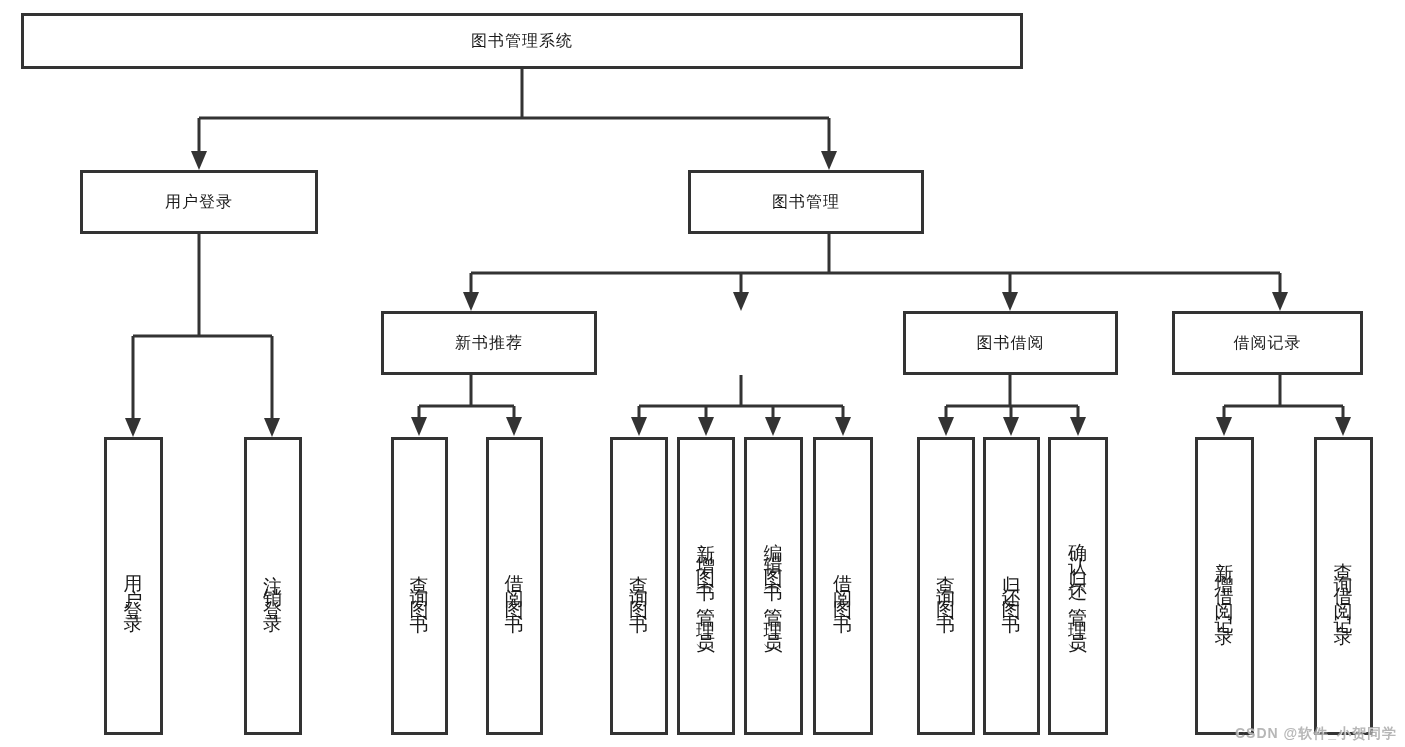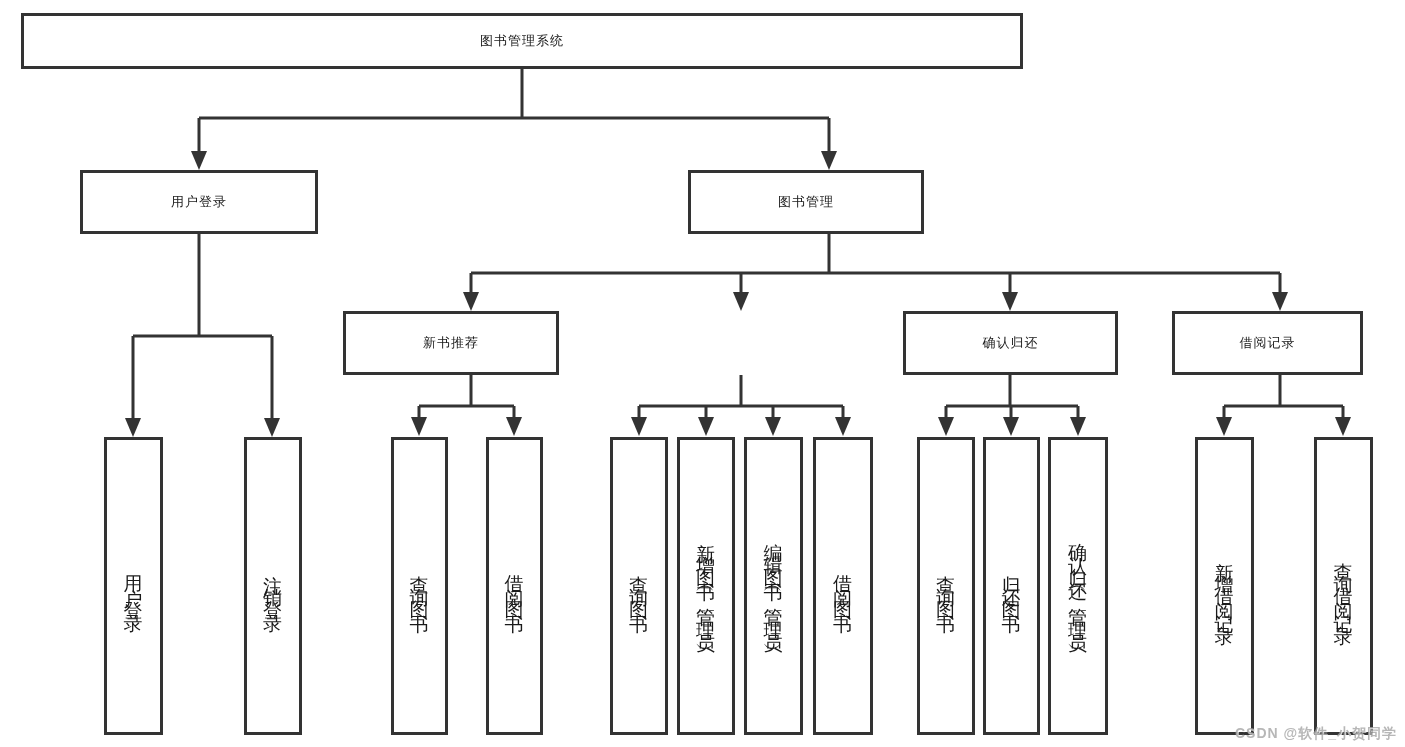--- a/index.html
+++ b/index.html
@@ -5,21 +5,21 @@
   html,body{margin:0;padding:0;background:#fff;}
   .stage{
     position:relative;width:1405px;height:747px;background:#fff;overflow:hidden;
     font-family:"Liberation Sans","DejaVu Sans",sans-serif;color:#1a1a1a;
   }
   .stage svg{position:absolute;left:0;top:0;}
   .node{
     position:absolute;box-sizing:border-box;border:3px solid #333;background:#fff;
     display:flex;align-items:center;justify-content:center;
   }
-  .hlabel{font-size:13px;letter-spacing:1px;white-space:nowrap;}
+  .hlabel{font-size:16px;letter-spacing:1px;white-space:nowrap;}
   .vtext{
     writing-mode:vertical-rl;text-orientation:mixed;
     font-size:19px;letter-spacing:13px;line-height:1;white-space:nowrap;
   }
   .watermark{
     position:absolute;right:8px;bottom:4px;font-size:14px;letter-spacing:1px;
     color:rgba(165,165,165,0.8);text-shadow:1px 1px 0 rgba(255,255,255,0.8);
     white-space:nowrap;
     font-weight:bold;
   }
@@ -73,25 +73,25 @@
     <span class="hlabel">图书管理系统</span>
   </div>
 
   <div class="node" style="left:80px;top:170px;width:238px;height:64px">
     <span class="hlabel">用户登录</span>
   </div>
   <div class="node" style="left:688px;top:170px;width:236px;height:64px">
     <span class="hlabel">图书管理</span>
   </div>
 
-  <div class="node" style="left:343px;top:311px;width:216px;height:64px">
+  <div class="node" style="left:381px;top:311px;width:216px;height:64px">
     <span class="hlabel">新书推荐</span>
   </div>
   <div class="node" style="left:903px;top:311px;width:215px;height:64px">
-    <span class="hlabel">确认归还</span>
+    <span class="hlabel">图书借阅</span>
   </div>
   <div class="node" style="left:1172px;top:311px;width:191px;height:64px">
     <span class="hlabel">借阅记录</span>
   </div>
 
   <div class="node" style="left:104px;top:437px;width:59px;height:298px">
     <span class="vtext">用户登录</span>
   </div>
   <div class="node" style="left:244px;top:437px;width:58px;height:298px">
     <span class="vtext">注销登录</span>

